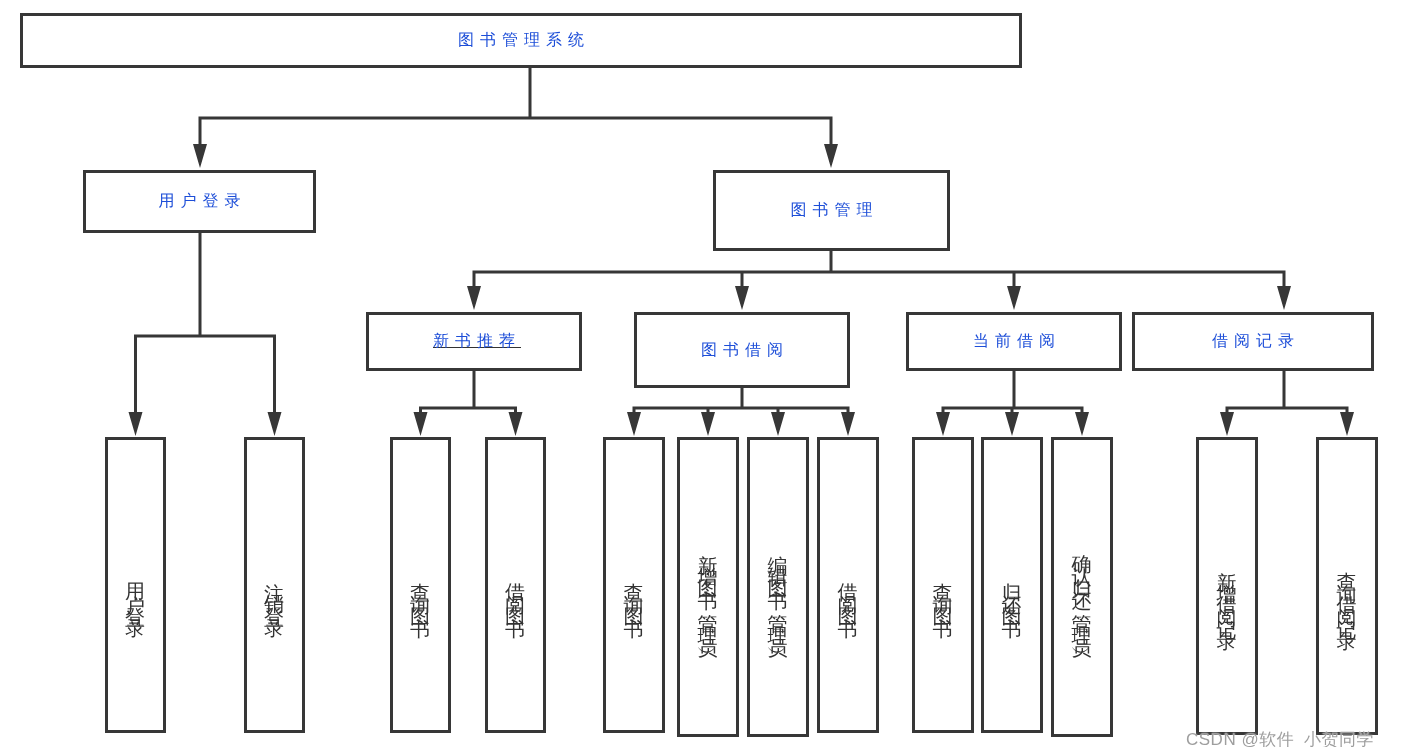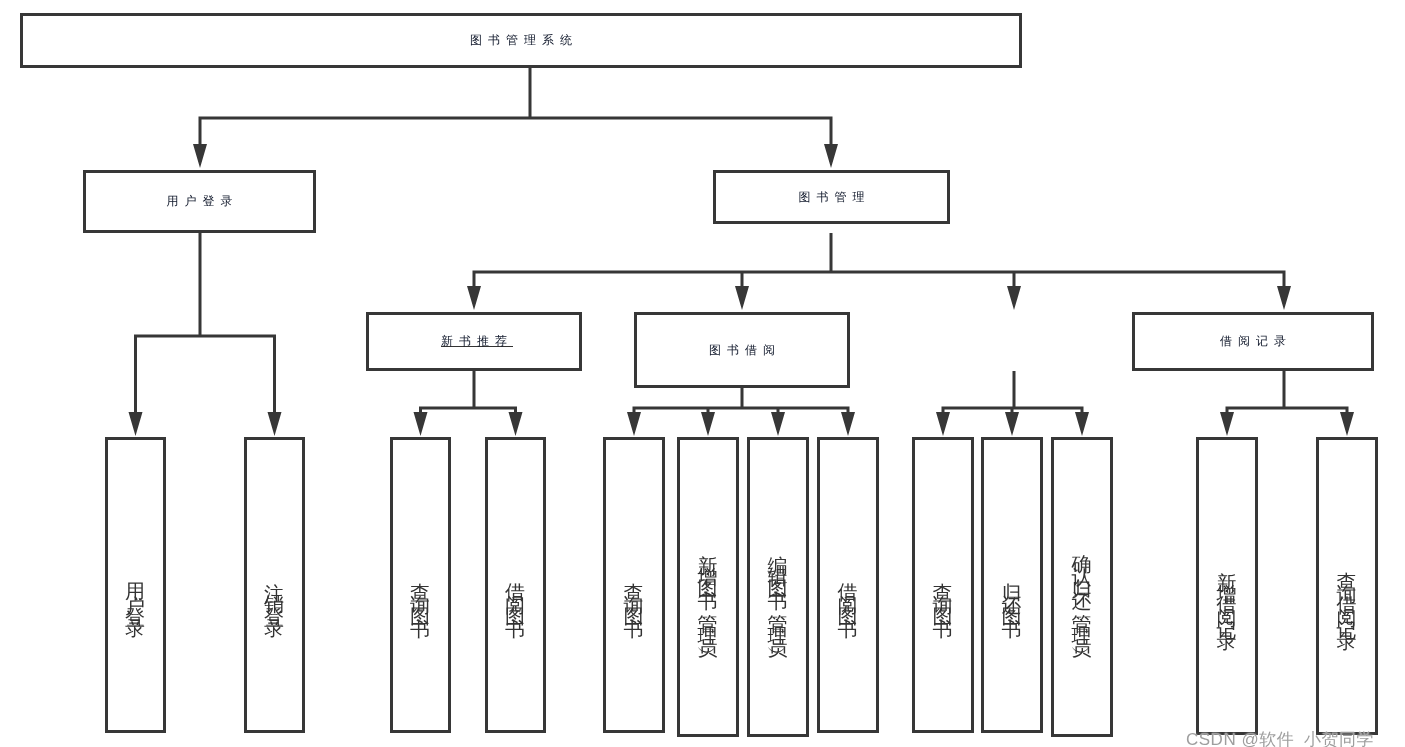--- a/index.html
+++ b/index.html
@@ -15,25 +15,25 @@
   .box{
     position:absolute;
     background:#fff;
     border:3px solid #373737;
     box-sizing:border-box;
     display:flex;
     align-items:center;
     justify-content:center;
   }
   .hlabel{
-    font-size:12px;
+    font-size:16px;
     letter-spacing:6px;
     padding-left:6px;
     white-space:nowrap;
-    color:#0f172a;
+    color:#1d4ed8;
   }
   .vlabel{
     writing-mode:vertical-rl;
     text-orientation:mixed;
     font-size:20px;
     line-height:1;
     letter-spacing:12px;
     padding-top:12px;
     white-space:nowrap;
     color:#333;
@@ -85,29 +85,32 @@
     </g>
   </svg>
 
   <div class="box" style="left:20px;top:13px;width:1002px;height:55px;">
     <span class="hlabel">图书管理系统</span>
   </div>
 
   <div class="box" style="left:83px;top:170px;width:233px;height:63px;">
     <span class="hlabel">用户登录</span>
   </div>
-  <div class="box" style="left:713px;top:170px;width:237px;height:54px;">
+  <div class="box" style="left:713px;top:170px;width:237px;height:81px;">
     <span class="hlabel">图书管理</span>
   </div>
 
   <div class="box" style="left:366px;top:312px;width:216px;height:59px;text-decoration:underline;">
     <span class="hlabel">新书推荐</span>
   </div>
   <div class="box" style="left:634px;top:312px;width:216px;height:76px;">
     <span class="hlabel">图书借阅</span>
+  </div>
+  <div class="box" style="left:906px;top:312px;width:216px;height:59px;">
+    <span class="hlabel">当前借阅</span>
   </div>
   <div class="box" style="left:1132px;top:312px;width:242px;height:59px;">
     <span class="hlabel">借阅记录</span>
   </div>
 
   <div class="box" style="left:105px;top:437px;width:61px;height:296px;">
     <span class="vlabel">用户登录</span>
   </div>
   <div class="box" style="left:244px;top:437px;width:61px;height:296px;">
     <span class="vlabel">注销登录</span>

